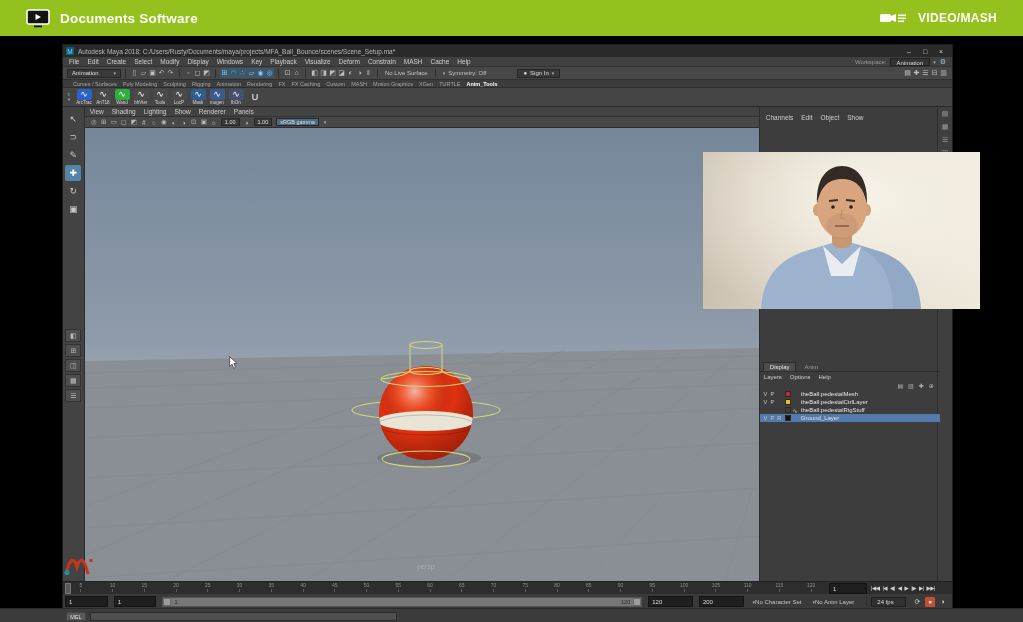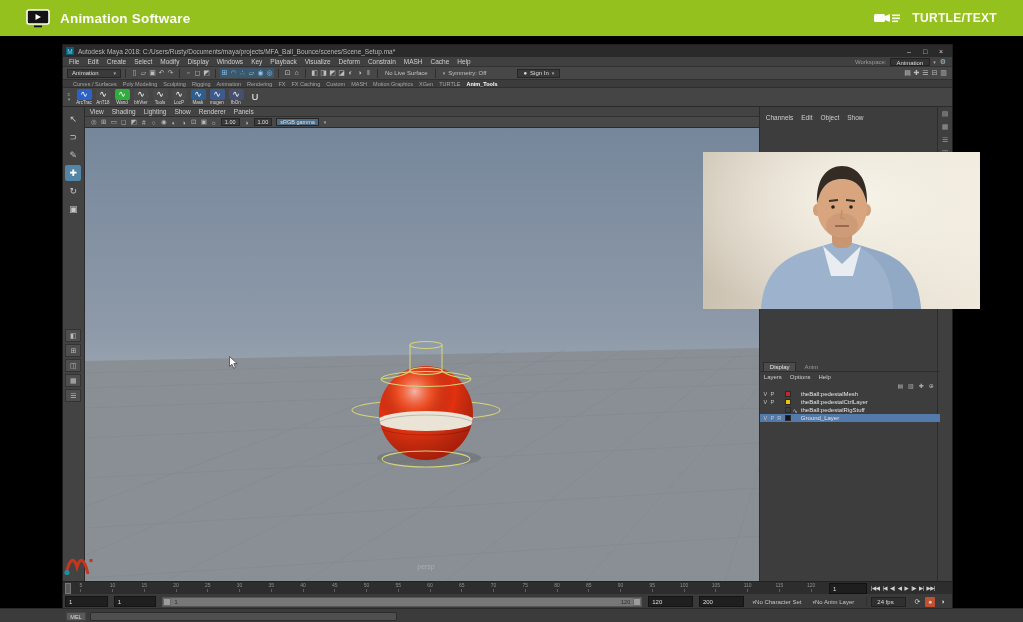--- a/index.html
+++ b/index.html
@@ -117,30 +117,30 @@
 <body>
 
 <div id="stage">
 
   <header id="hdr" class="abs" style="background:#94c11e">
     <svg width="24" height="19" viewBox="0 0 24 19">
       <rect x="1" y="1" width="22" height="14" rx="2" fill="#141414" stroke="#fdfdf8" stroke-width="1.6"></rect>
       <polygon points="9.5,5 15,8 9.5,11" fill="#fdfdf8"></polygon>
       <rect x="8" y="16.5" width="8" height="1.8" fill="#141414"></rect>
     </svg>
-    <span class="title">Animation Software</span>
+    <span class="title">Documents Software</span>
     <span style="margin-left:auto" class="r">
       <svg width="26" height="14" viewBox="0 0 26 14">
         <rect x="0" y="3" width="11" height="8" rx="1.5" fill="#fdfdf8"></rect>
         <polygon points="11,5 16,3 16,11 11,9" fill="#fdfdf8"></polygon>
         <rect x="18" y="3.5" width="8" height="1.6" fill="#fdfdf8"></rect>
         <rect x="18" y="6.5" width="8" height="1.6" fill="#fdfdf8"></rect>
         <rect x="18" y="9.5" width="6" height="1.6" fill="#fdfdf8"></rect>
       </svg>
-      <span class="mode">TURTLE/TEXT</span>
+      <span class="mode">VIDEO/MASH</span>
     </span>
   </header>
 
   <div id="maya" class="abs">
 
     <div class="titlebar abs">
       <svg width="8" height="8" viewBox="0 0 8 8">
         <rect width="8" height="8" fill="#0d5c75"></rect>
           <text x="4" y="6.6" font-size="6.5" fill="#7fd4e8" text-anchor="middle" font-family="Liberation Sans">M</text>
       </svg>

